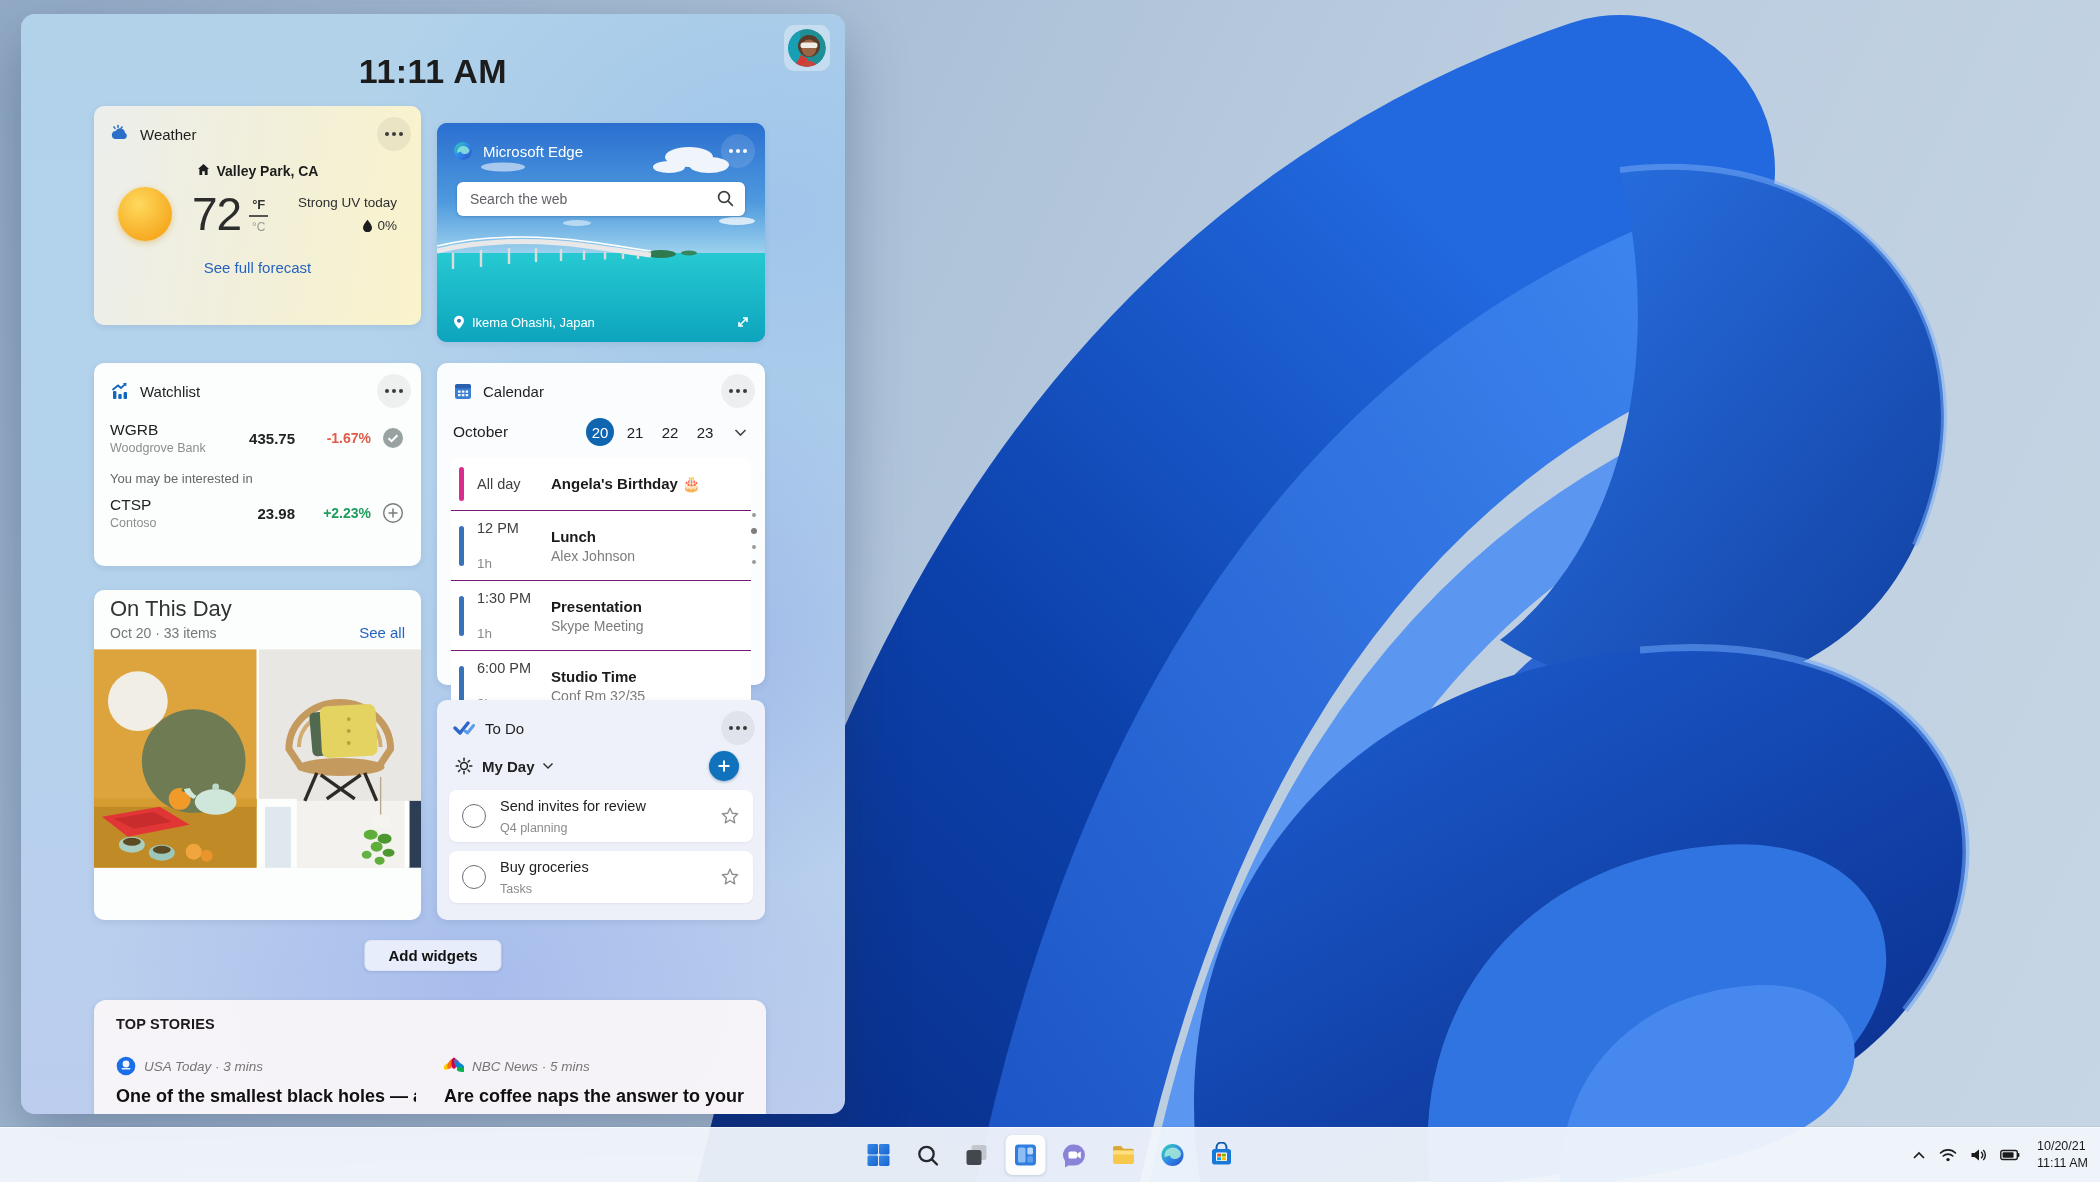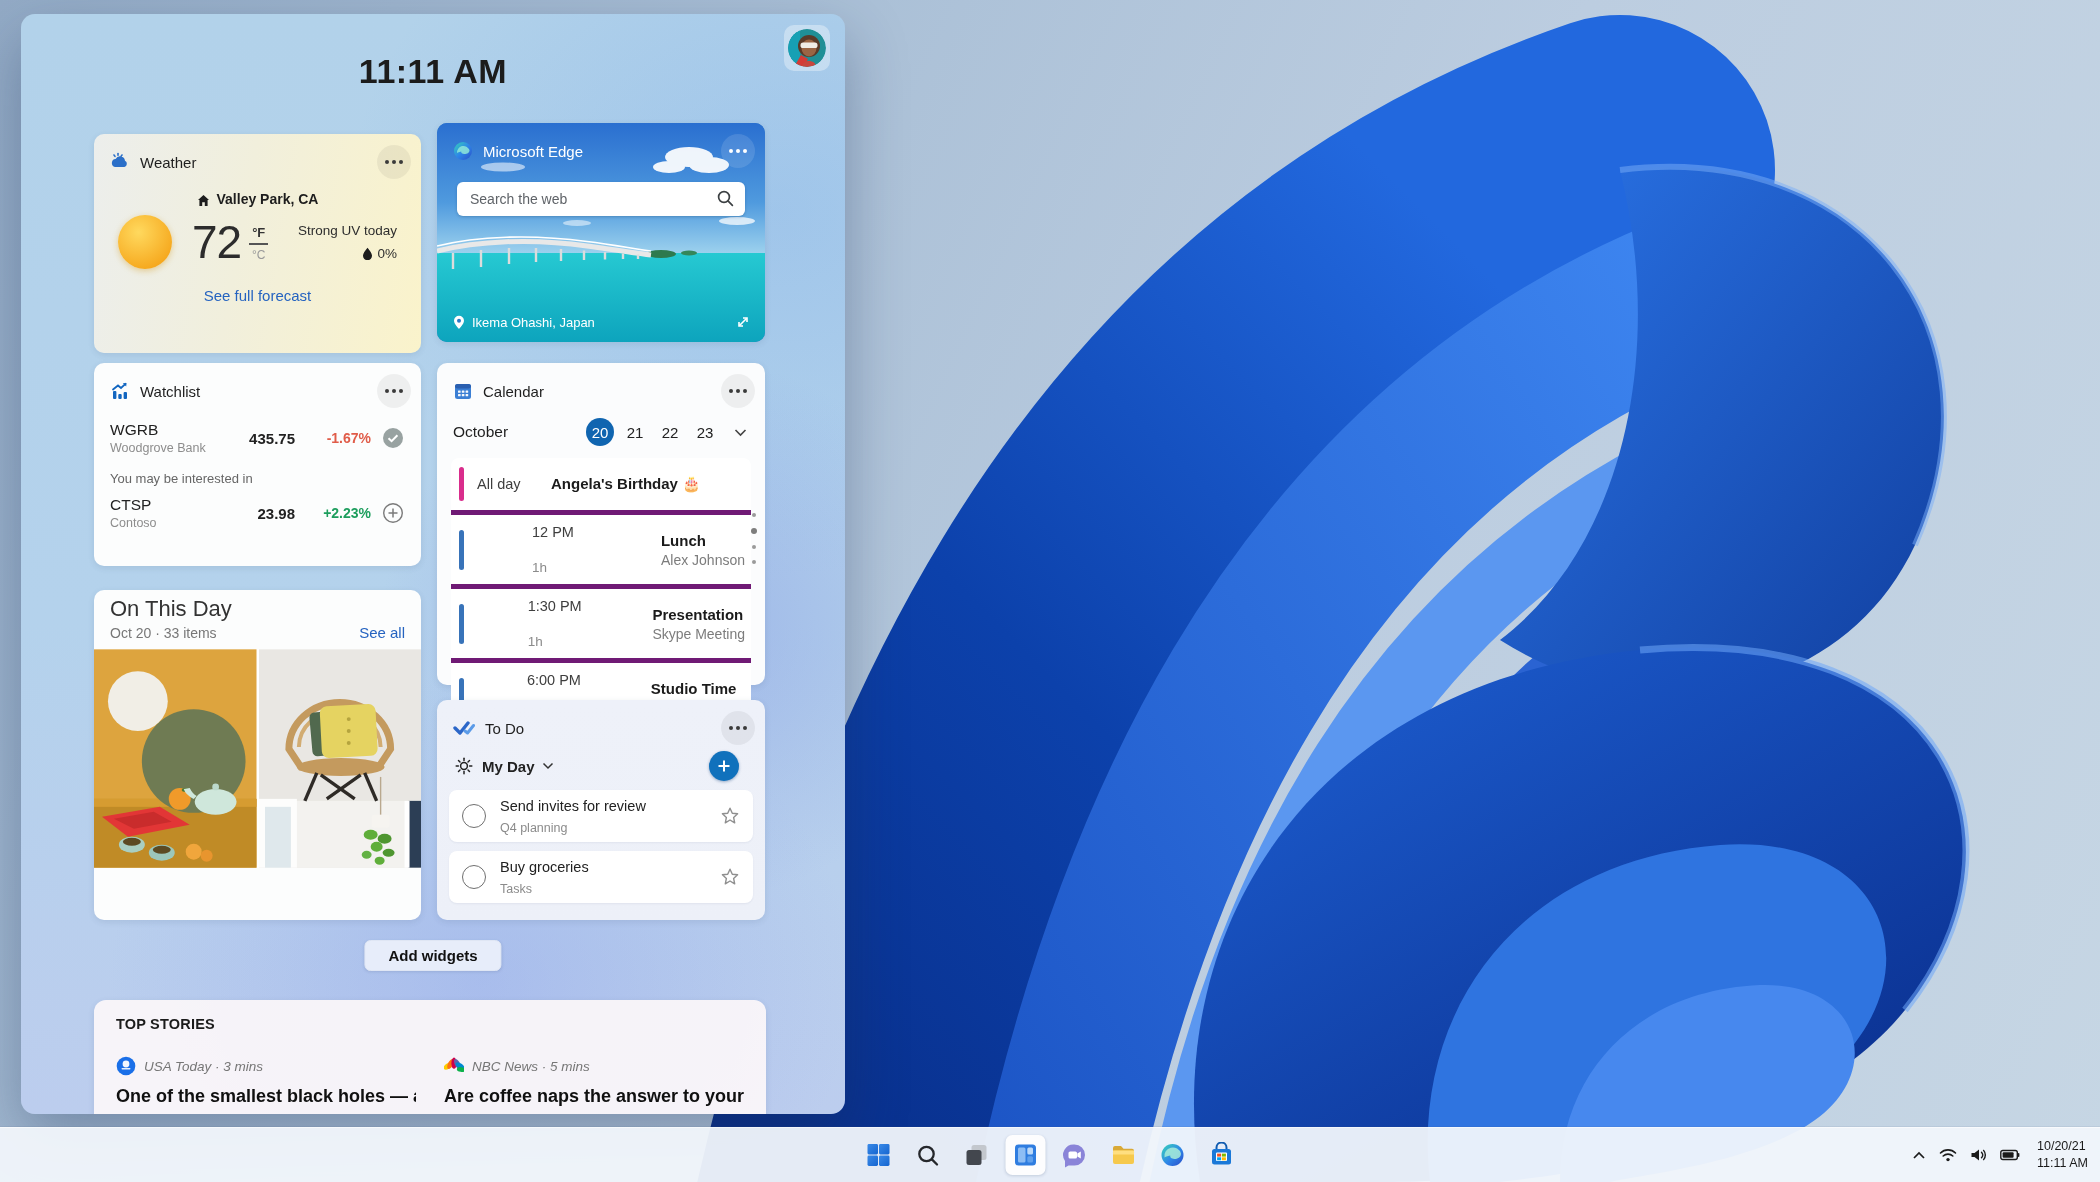--- a/index.html
+++ b/index.html
@@ -39,23 +39,23 @@
     box-shadow:0 2px 6px rgba(50,70,110,0.12);}
   .card-head{display:flex;align-items:center;padding:11px 10px 0 16px;height:34px;}
   .card-title{font-size:15px;color:#1f1f1f;margin-left:10px;font-weight:400;}
   .more{margin-left:auto;width:34px;height:34px;border:none;border-radius:50%;
     background:rgba(0,0,0,0.055);display:flex;align-items:center;justify-content:center;
     gap:3px;cursor:pointer;}
   .more i{width:4px;height:4px;border-radius:50%;background:#3a3a3a;display:block;}
   .more.light{background:rgba(255,255,255,0.12);}
   .more.light i{background:#fff;}
   
-  .weather{left:73px;top:120px;width:327px;height:219px;
+  .weather{left:73px;top:92px;width:327px;height:219px;
     background:linear-gradient(100deg,#eceeec 0%,#f1efdc 45%,#faf3cb 100%);}
-  .w-loc{display:flex;align-items:flex-end;justify-content:center;gap:7px;margin-top:12px;
+  .w-loc{display:flex;align-items:flex-start;justify-content:center;gap:7px;margin-top:12px;
     font-size:14px;font-weight:700;color:#1d1d1d;}
   .w-main{display:flex;align-items:center;padding:0 24px;margin-top:8px;}
   .w-sun{width:54px;height:54px;border-radius:50%;
     background:radial-gradient(circle at 38% 32%,#ffd95e,#f6a91f 75%);
     box-shadow:0 2px 6px rgba(210,150,20,0.4);}
   .w-temp{font-size:46px;color:#2c2c2c;margin-left:20px;letter-spacing:-1px;}
   .w-units{margin-left:8px;display:flex;flex-direction:column;align-items:center;margin-top:2px;}
   .w-unit-f{font-size:13px;font-weight:700;color:#333;padding:0 3px 3px;border-bottom:2px solid #555;}
   .w-unit-c{font-size:12px;color:#9a9a9a;margin-top:3px;}
   .w-right{margin-left:auto;text-align:right;}
@@ -91,21 +91,21 @@
   .calendar{left:416px;top:349px;width:328px;height:322px;background:#fbfcfd;}
   .cal-sub{display:flex;align-items:center;padding:0 14px 0 16px;margin-top:10px;}
   .cal-month{font-size:15.5px;color:#1f1f1f;}
   .cal-dates{margin-left:auto;display:flex;align-items:center;gap:7px;}
   .cal-date{min-width:28px;height:28px;border-radius:50%;display:flex;align-items:center;
     justify-content:center;font-size:15px;color:#222;cursor:pointer;}
   .cal-date.sel{background:#1065b0;color:#fff;}
   .cal-chevron{margin-left:4px;cursor:pointer;display:flex;padding:4px;}
   .events{margin:12px 14px 0;background:#fff;border-radius:8px;}
   .event{display:flex;align-items:center;padding:9px 6px 9px 8px;cursor:pointer;}
-  .event + .event{border-top:5px solid #701a75;justify-content:space-between;}
+  .event + .event{border-top:1px solid #701a75;}
   .ev-bar{width:5px;border-radius:3px;height:40px;flex:none;}
   .ev-bar.short{height:34px;}
   .ev-time{width:74px;margin-left:13px;flex:none;}
   .ev-t1{font-size:14.5px;color:#3e3e3e;}
   .ev-t2{font-size:13.5px;color:#8b8b8b;margin-top:20px;}
   .ev-title{font-size:15px;font-weight:700;color:#1b1b1b;}
   .ev-sub{font-size:14px;color:#7c7c7c;margin-top:3px;}
   .cal-scroll{position:absolute;right:8px;top:150px;display:flex;flex-direction:column;
     align-items:center;gap:11px;cursor:pointer;}
   .cal-scroll i{width:4px;height:4px;border-radius:50%;background:#9a9a9a;display:block;}

